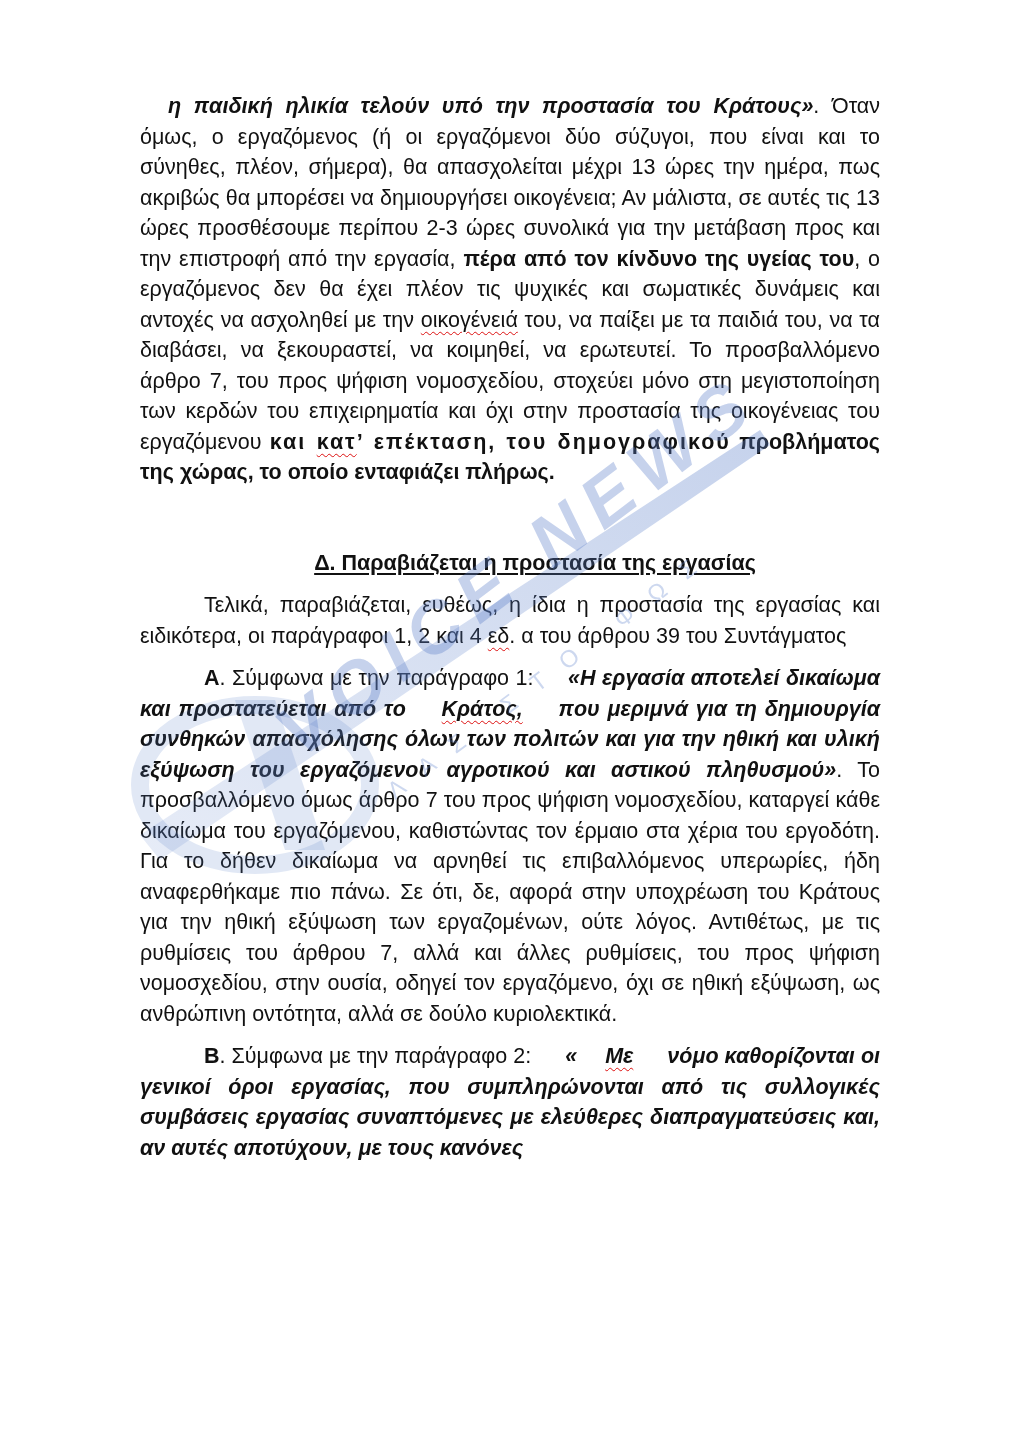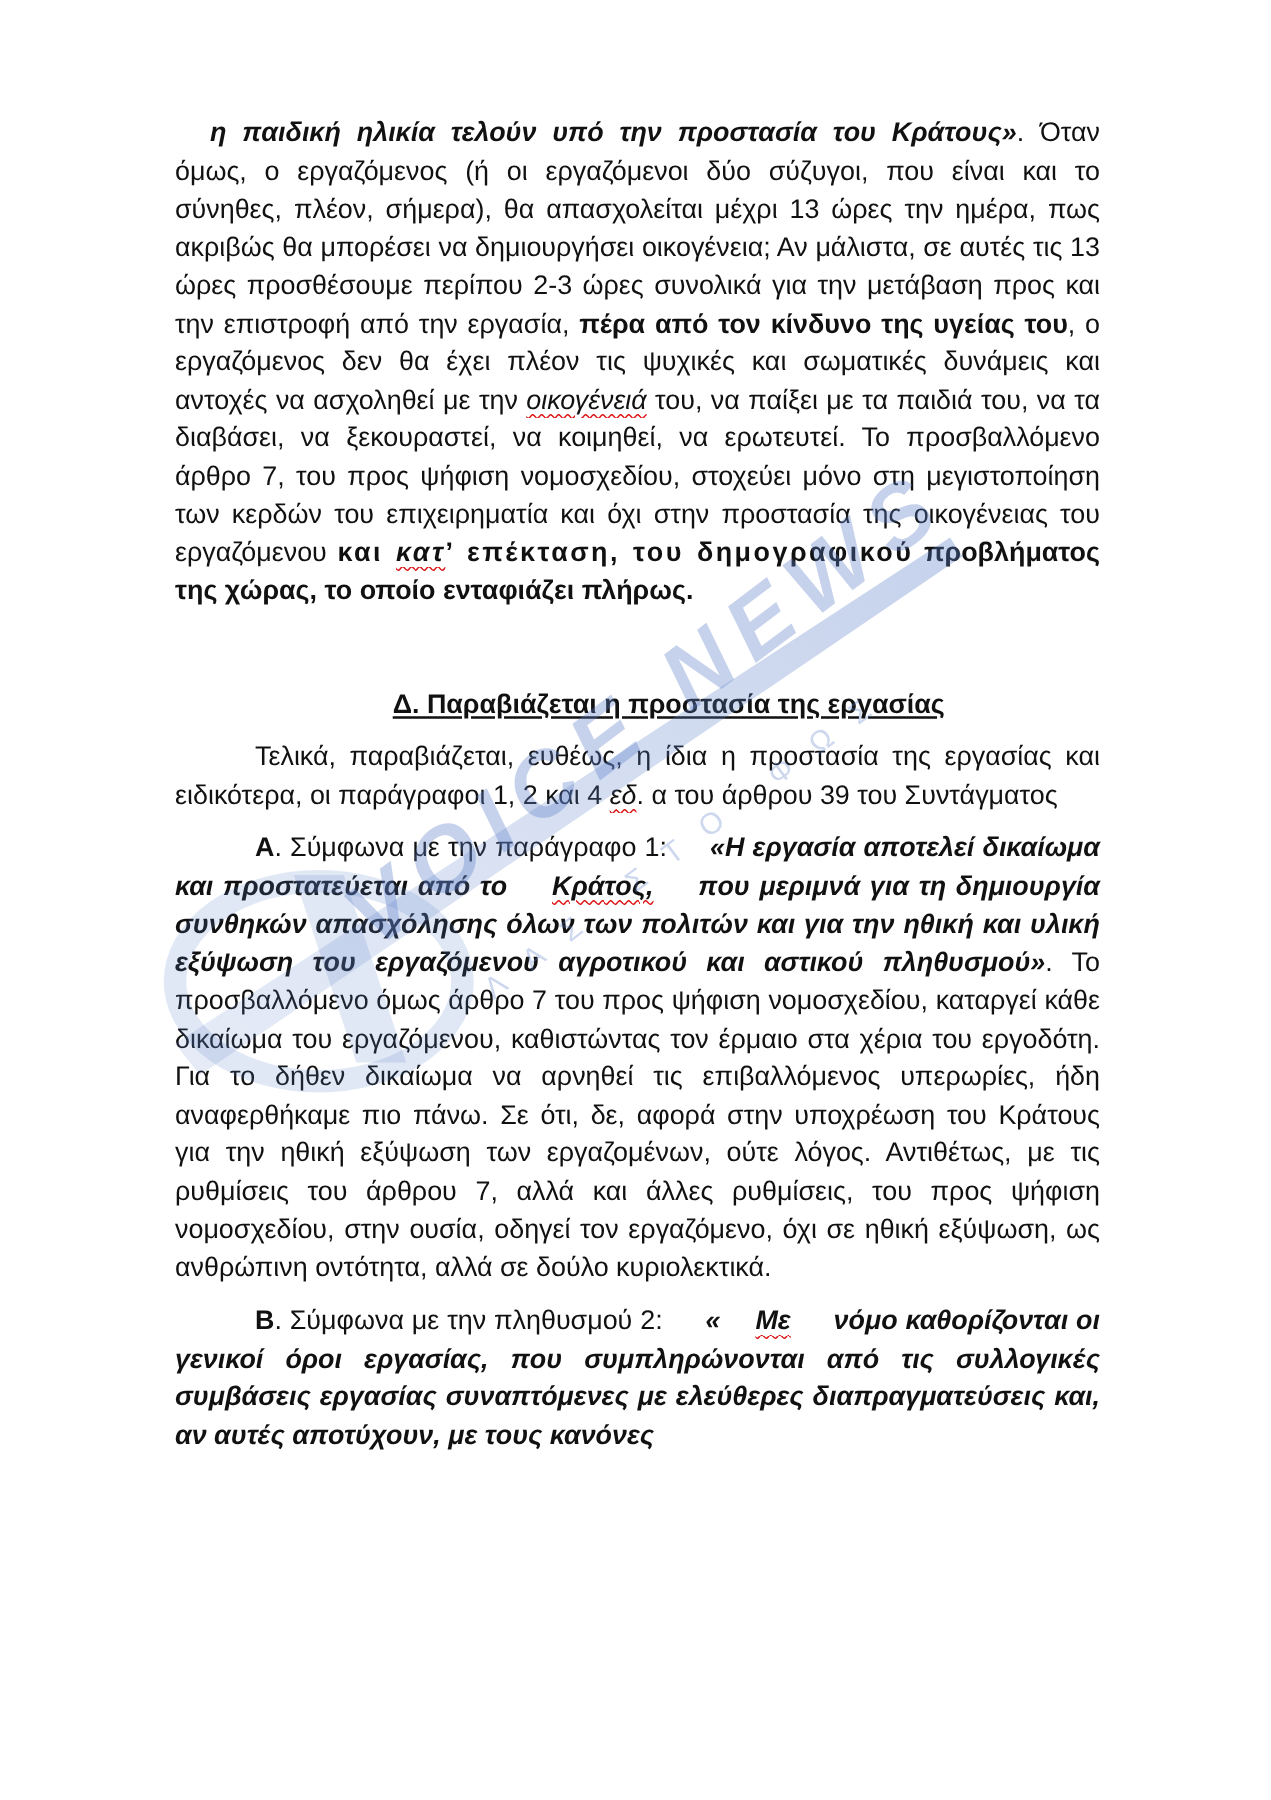--- a/index.html
+++ b/index.html
@@ -29,21 +29,20 @@
     text-align-last: auto;
   }
   .indent { text-indent: 64px; }
   .bi { font-weight: bold; font-style: italic; margin-left: 28px; }
   .b { font-weight: bold; }
   .spaced { letter-spacing: 2px; }
   .sq {
     text-decoration: underline wavy #d11;
     text-decoration-thickness: 1px;
     text-underline-offset: 4px;
-    font-style: italic;
   }
   .heading {
     margin: 0;
     text-align: center;
     font-weight: bold;
     text-decoration: underline;
     text-underline-offset: 3px;
     padding-left: 50px;
   }
   .gap-big { height: 60px; }
@@ -72,21 +71,21 @@
   <div class="gap-sm"></div>
 
   <p class="para indent"><span>Τελικά, παραβιάζεται, ευθέως, η ίδια η προστασία της εργασίας και ειδικότερα, οι παράγραφοι 1, 2 και 4 </span><span class="sq">εδ</span><span>. α του άρθρου 39 του Συντάγματος</span></p>
 
   <div class="gap-sm"></div>
 
   <p class="para indent"><span class="b">Α</span><span>. Σύμφωνα με την παράγραφο 1: </span><span class="bi">«Η εργασία αποτελεί δικαίωμα και προστατεύεται από το </span><span class="bi sq">Κράτος,</span><span class="bi"> που μεριμνά για τη δημιουργία συνθηκών απασχόλησης όλων των πολιτών και για την ηθική και υλική εξύψωση του εργαζόμενου αγροτικού και αστικού πληθυσμού»</span><span>. Το προσβαλλόμενο όμως άρθρο 7 του προς ψήφιση νομοσχεδίου, καταργεί κάθε δικαίωμα του εργαζόμενου, καθιστώντας τον έρμαιο στα χέρια του εργοδότη. Για το δήθεν δικαίωμα να αρνηθεί τις επιβαλλόμενος υπερωρίες, ήδη αναφερθήκαμε πιο πάνω. Σε ότι, δε, αφορά στην υποχρέωση του Κράτους για την ηθική εξύψωση των εργαζομένων, ούτε λόγος. Αντιθέτως, με τις ρυθμίσεις του άρθρου 7, αλλά και άλλες ρυθμίσεις, του προς ψήφιση νομοσχεδίου, στην ουσία, οδηγεί τον εργαζόμενο, όχι σε ηθική εξύψωση, ως ανθρώπινη οντότητα, αλλά σε δούλο κυριολεκτικά.</span></p>
 
   <div class="gap-sm"></div>
 
-  <p class="para indent"><span class="b">Β</span><span>. Σύμφωνα με την πληθυσμού 2: </span><span class="bi">«</span><span class="bi sq">Με</span><span class="bi"> νόμο καθορίζονται οι γενικοί όροι εργασίας, που συμπληρώνονται από τις συλλογικές συμβάσεις εργασίας συναπτόμενες με ελεύθερες διαπραγματεύσεις και, αν αυτές αποτύχουν, με τους κανόνες</span></p>
+  <p class="para indent"><span class="b">Β</span><span>. Σύμφωνα με την παράγραφο 2: </span><span class="bi">«</span><span class="bi sq">Με</span><span class="bi"> νόμο καθορίζονται οι γενικοί όροι εργασίας, που συμπληρώνονται από τις συλλογικές συμβάσεις εργασίας συναπτόμενες με ελεύθερες διαπραγματεύσεις και, αν αυτές αποτύχουν, με τους κανόνες</span></p>
 
 </div>
 
 <div class="wm">
   <svg width="1017" height="1440" viewBox="0 0 1017 1440">
     <defs>
       <linearGradient id="wg" x1="0" y1="1" x2="1" y2="0">
         <stop offset="0" stop-color="#5b7fc9" stop-opacity="0.15"></stop>
         <stop offset="1" stop-color="#5b7fc9" stop-opacity="0.35"></stop>
       </linearGradient>

